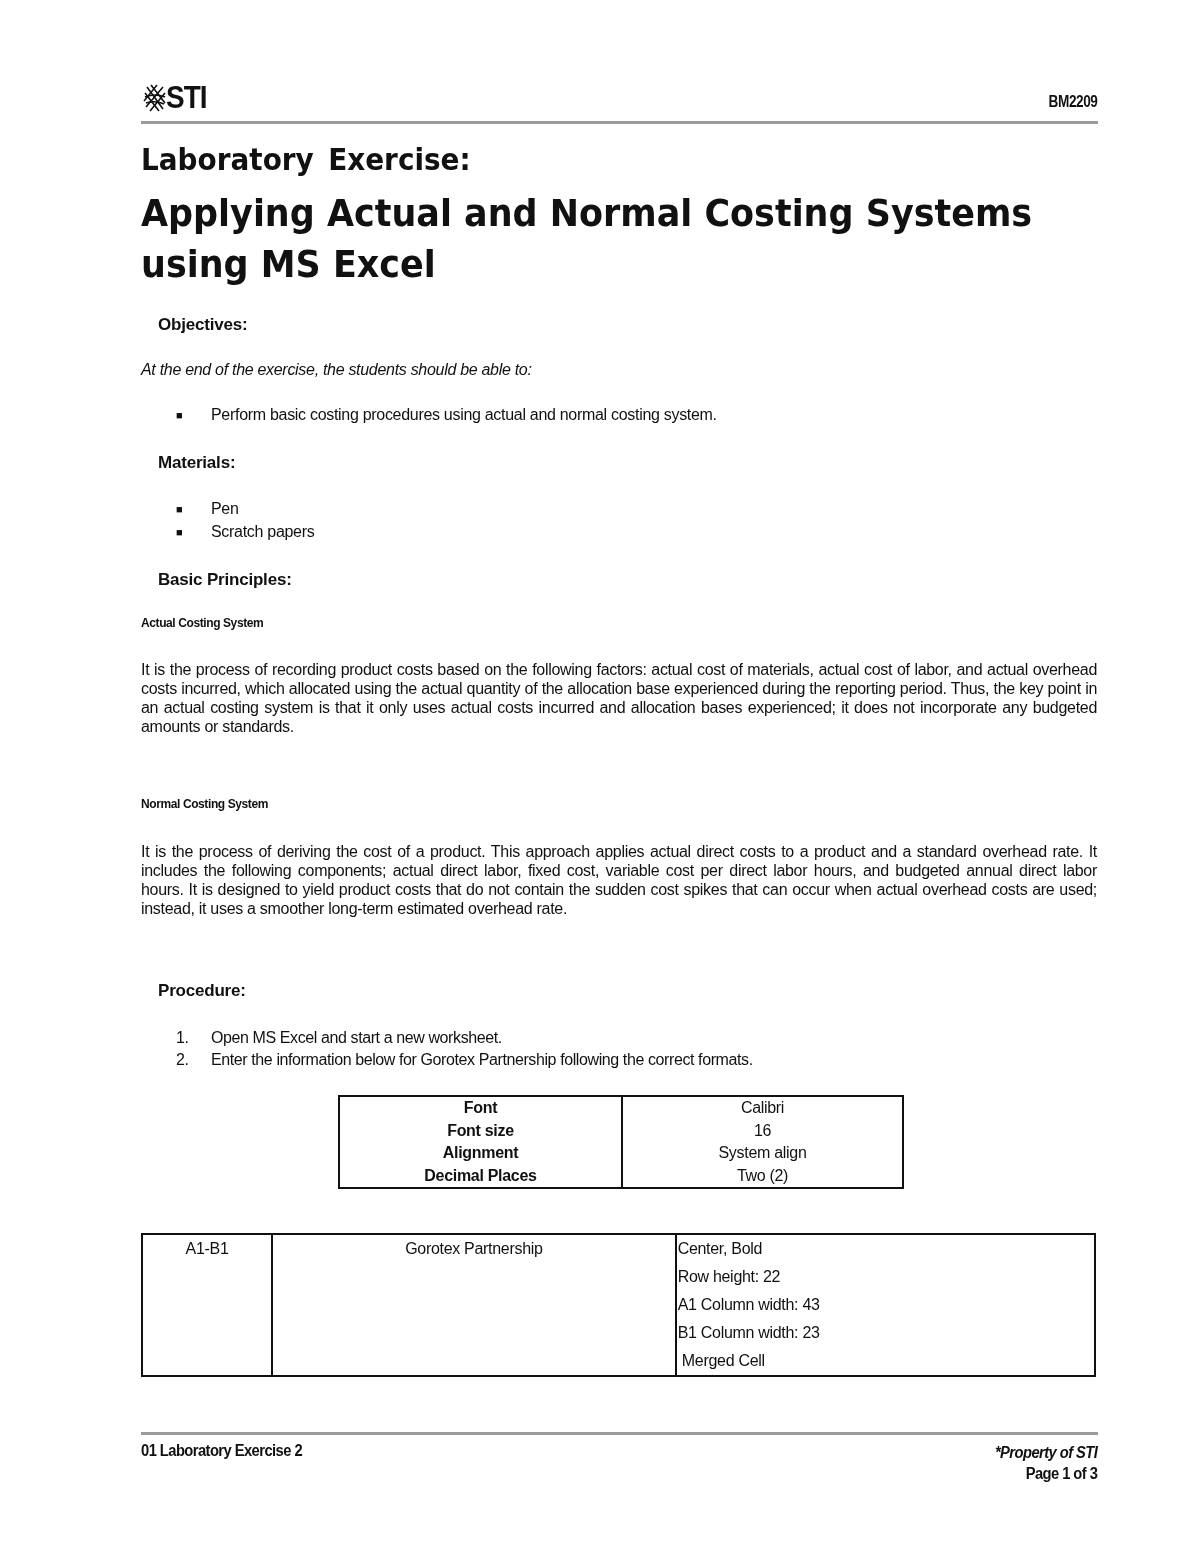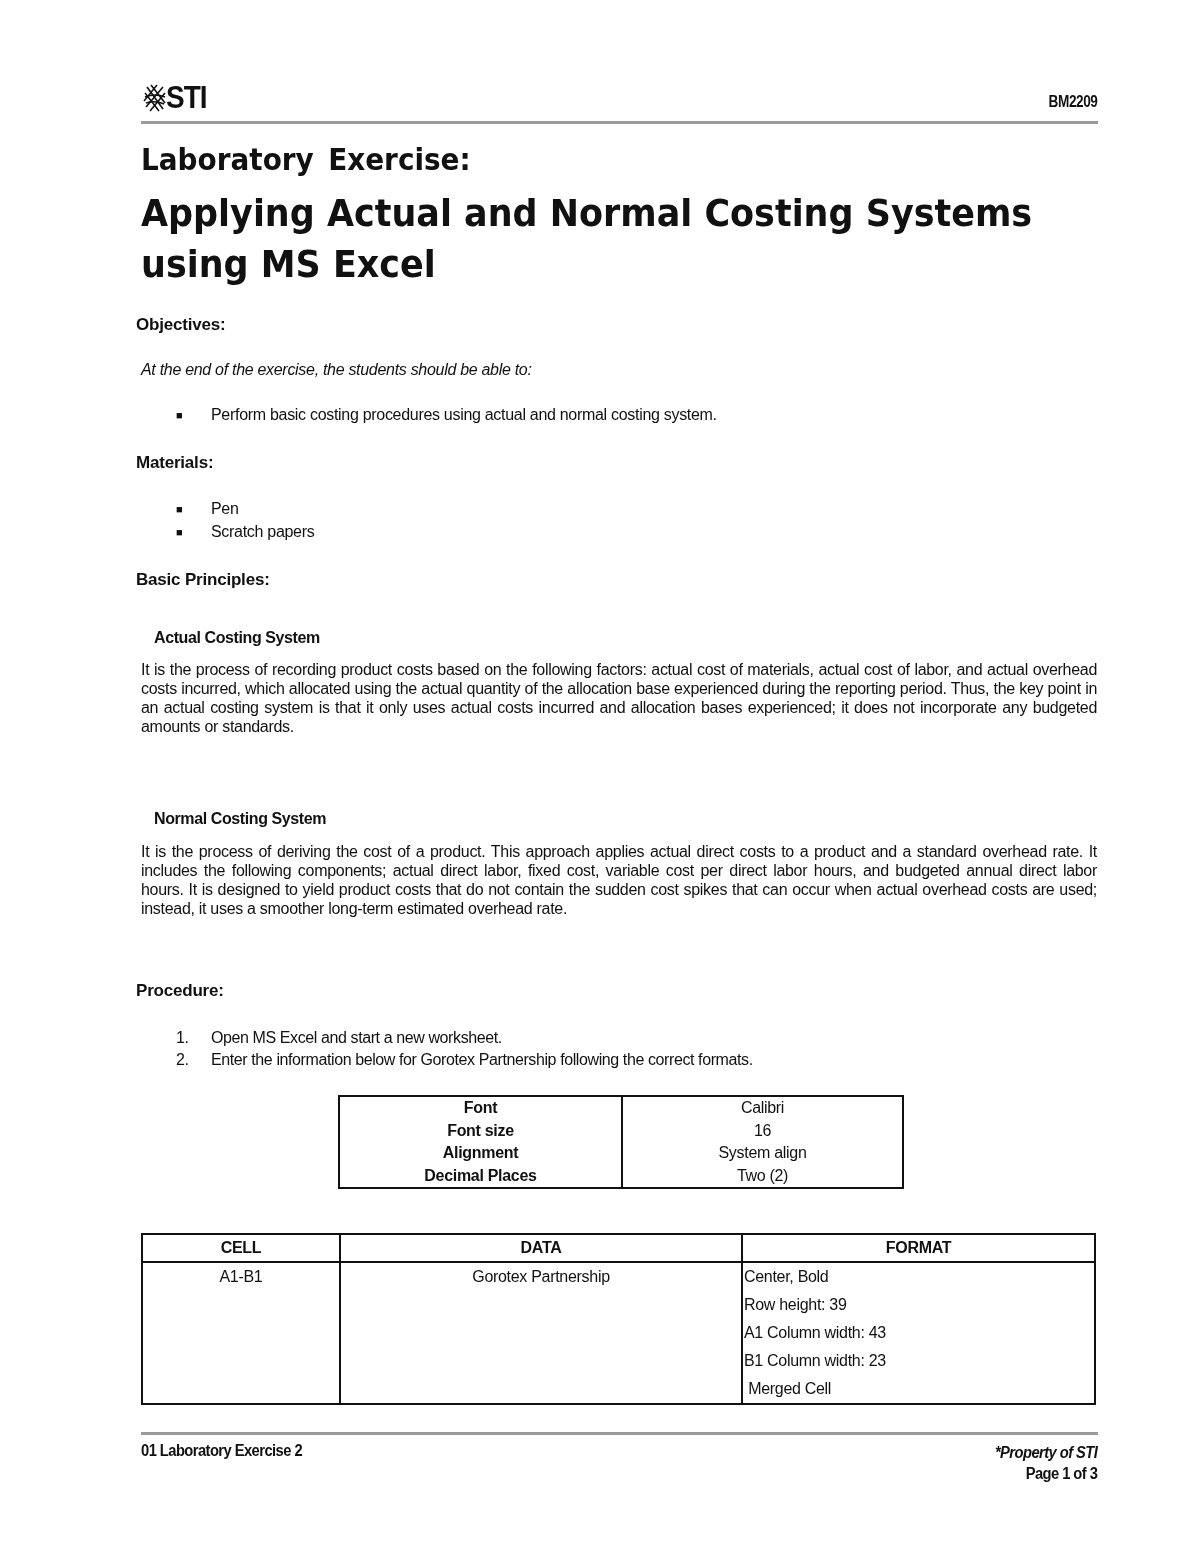--- a/index.html
+++ b/index.html
@@ -10,22 +10,22 @@
   .abs { position: absolute; }
   
   .logo { left: 143px; top: 82px; height: 32px; display: flex; align-items: center; }
   .logo-globe { width: 24px; height: 30px; }
   .logo-text { font-family: "Liberation Sans", sans-serif; font-weight: bold; font-size: 31px; letter-spacing: -1px; line-height: 30px; transform: scaleX(0.9); transform-origin: left; margin-left: -1px; }
   .code { right: 103px; top: 93px; font-weight: bold; font-size: 16px; letter-spacing: -0.5px; transform: scaleX(0.85); transform-origin: right; }
   .rule { left: 141px; width: 957px; height: 3px; background: #9b9b9b; }
   
   .title-sm { left: 141px; top: 142px; font-family: "DejaVu Sans", sans-serif; font-weight: bold; font-size: 30px; transform: scaleX(0.93); transform-origin: left; white-space: nowrap; word-spacing: 5px; }
   .title-lg { left: 141px; top: 188px; font-family: "DejaVu Sans", sans-serif; font-weight: bold; font-size: 38px; line-height: 51px; transform: scaleX(0.92); transform-origin: left; white-space: nowrap; }
-  h3.sec { margin: 0; font-size: 17px; font-weight: bold; left: 136px; letter-spacing: -0.2px; }
-  h4.sub { margin: 13px; font-size: 16px; font-weight: bold; left: 141px; letter-spacing: -0.4px; }
+  h3.sec { margin: 0; font-size: 17px; font-weight: bold; left: 158px; letter-spacing: -0.2px; }
+  h4.sub { margin: 0; font-size: 12px; font-weight: bold; left: 141px; letter-spacing: -0.4px; }
   .txt { font-size: 16px; line-height: 22.6px; letter-spacing: -0.3px; }
   .italic { font-style: italic; }
   .bul { font-size: 16px; line-height: 22.6px; letter-spacing: -0.3px; left: 176px; display: flex; }
   .bul .mark { width: 35px; font-size: 11px; line-height: 22.6px; }
   .para { left: 141px; width: 956px; font-size: 16px; line-height: 19px; text-align: justify; letter-spacing: -0.3px; margin: 0; }
   .ol { left: 176px; font-size: 16px; line-height: 22.6px; letter-spacing: -0.4px; display: flex; }
   .ol .num { width: 35px; }
   
   table { border-collapse: collapse; }
   .fmt { left: 338px; top: 1095px; width: 566px; }
@@ -116,31 +116,26 @@
       <div>16</div>
       <div>System align</div>
       <div>Two (2)</div>
     </td>
   </tr>
 </tbody>
   </table>
 
 <table class="abs data-tbl">
   <tbody>
-      <tr>
-    <th style="width:196px;">CELL</th>
-    <th style="width:400px;">DATA</th>
-    <th>FORMAT</th>
-  </tr>
   <tr>
     <td class="c">A1-B1</td>
     <td class="c">Gorotex Partnership</td>
     <td class="f">
       <div>Center, Bold</div>
-      <div>Row height: 39</div>
+      <div>Row height: 22</div>
       <div>A1 Column width: 43</div>
       <div>B1 Column width: 23</div>
       <div style="white-space:pre;"> Merged Cell</div>
     </td>
   </tr>
 </tbody>
   </table>
 
 <div class="abs rule" style="top:1432px;"></div>
 <div class="abs foot-l">01 Laboratory Exercise 2</div>

